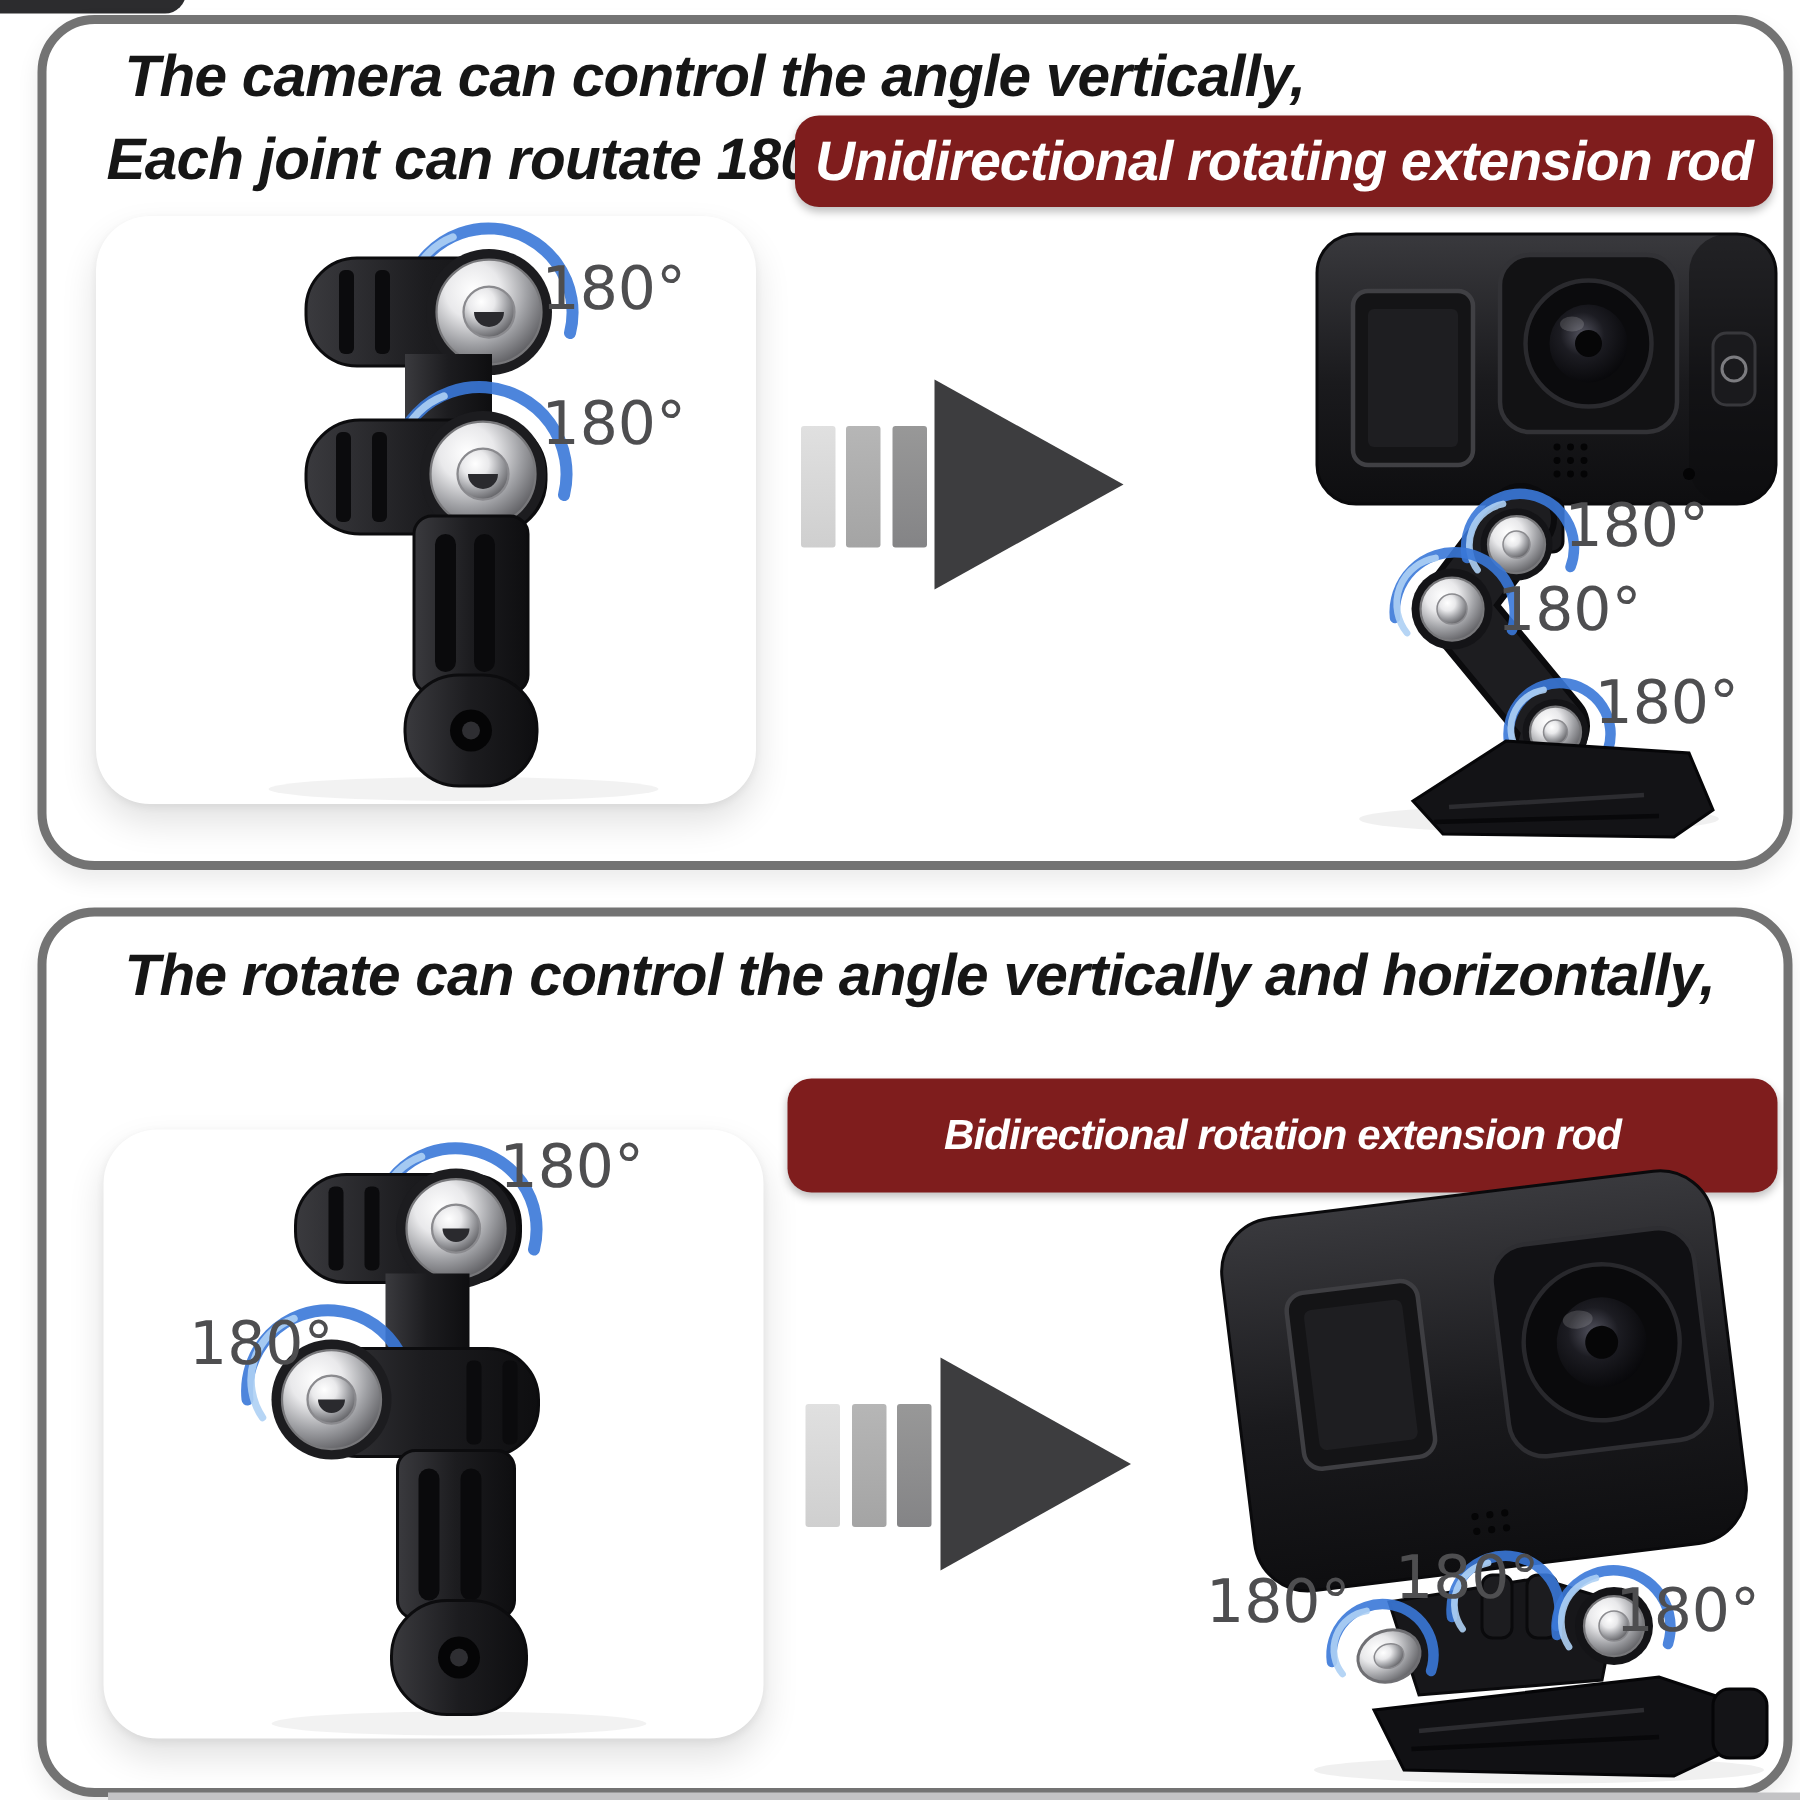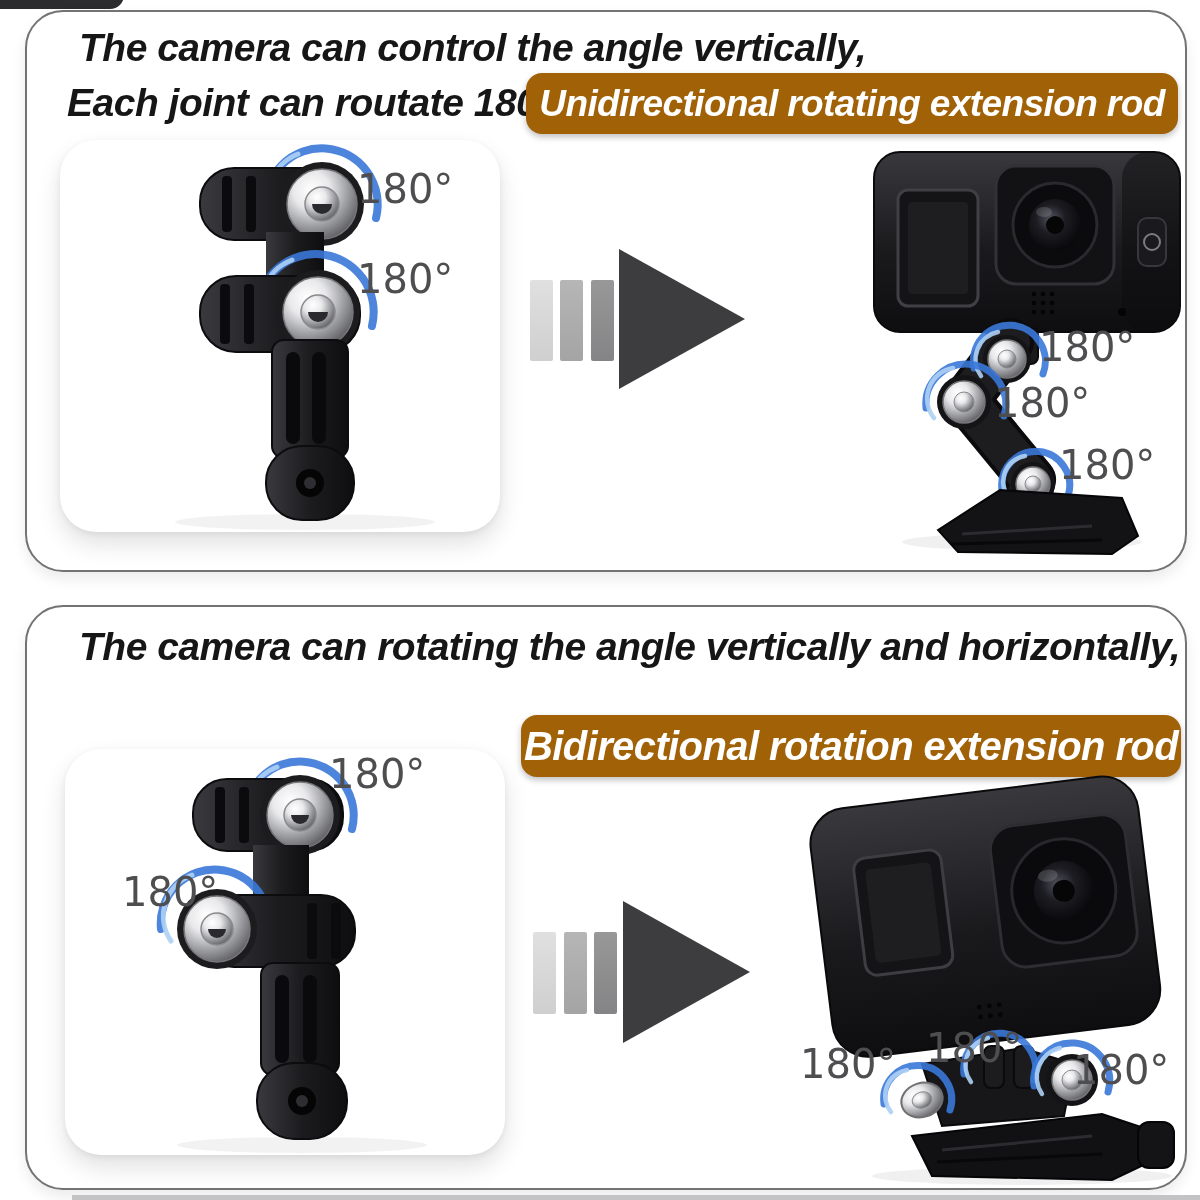--- a/index.html
+++ b/index.html
@@ -1,28 +1,28 @@
 <!DOCTYPE html>
 <html><head>
 <meta charset="utf-8">
 <style>
   html,body{margin:0;padding:0;background:#ffffff;}
   .page{position:relative;width:1200px;height:1200px;background:#ffffff;overflow:hidden;
         font-family:"Liberation Sans", sans-serif;}
   .corner-artifact{position:absolute;left:-16px;top:-15px;width:140px;height:24px;
         background:#2c2c2e;border-bottom-right-radius:14px;}
   .bottom-strip{position:absolute;left:72px;top:1195px;width:1128px;height:5px;background:#c3c3c5;}
-  .card{position:absolute;background:#ffffff;border:2px solid #737373;border-radius:38px;
+  .card{position:absolute;background:#ffffff;border:6px solid #737373;border-radius:38px;
         box-shadow:0 7px 14px rgba(0,0,0,.08);}
   .card-top{left:25px;top:10px;width:1158px;height:558px;}
   .card-bottom{left:25px;top:605px;width:1158px;height:581px;}
   .heading{position:absolute;font-style:italic;font-weight:700;color:#161616;
         font-size:39px;line-height:55px;letter-spacing:-.5px;white-space:nowrap;}
   .heading .l1{text-indent:12px;}
-  .banner{position:absolute;background:#a16207;color:#ffffff;border-radius:16px;
+  .banner{position:absolute;background:#7f1d1d;color:#ffffff;border-radius:16px;
         display:flex;align-items:center;justify-content:center;
         font-style:italic;font-weight:700;letter-spacing:-.6px;white-space:nowrap;
         box-shadow:0 3px 6px rgba(0,0,0,.25);}
   .photo-card{position:absolute;background:#ffffff;border-radius:36px;
         box-shadow:0 12px 24px rgba(0,0,0,.12), 0 2px 6px rgba(0,0,0,.06);}
   .photo-card svg, .camera-wrap svg{position:absolute;left:0;top:0;}
   .camera-wrap{position:absolute;}
   .deg{position:absolute;color:#4e4e50;font-size:40px;line-height:31px;white-space:nowrap;
         font-family:"DejaVu Sans", sans-serif;}
   .arrow{position:absolute;}
@@ -182,24 +182,24 @@
       </svg>
     </div>
     <span class="deg" style="left:1012px;top:320px;">180°</span>
     <span class="deg" style="left:967px;top:376px;">180°</span>
     <span class="deg" style="left:1032px;top:438px;">180°</span>
   </section>
 
   <section class="card card-bottom">
 
     <div class="heading" style="left:40px;top:12px;">
-      <div class="l1">The camera can rotating the angle vertically and horizontally,</div>
-    </div>
-
-    <div class="banner" style="left:494px;top:108px;width:660px;height:62px;font-size:40px;">Bidirectional rotation extension rod</div>
+      <div class="l1">The rotate can control the angle vertically and horizontally,</div>
+    </div>
+
+    <div class="banner" style="left:494px;top:108px;width:660px;height:76px;font-size:28px;">Bidirectional rotation extension rod</div>
 
     <div class="photo-card" style="left:38px;top:142px;width:440px;height:406px;">
       <svg width="440" height="406" viewBox="0 0 440 406">
         <defs>
           <radialGradient id="silB" cx="35%" cy="30%" r="75%">
             <stop offset="0" stop-color="#ffffff"></stop>
               <stop offset="0.35" stop-color="#e9e9eb"></stop>
             <stop offset="0.68" stop-color="#a0a1a5"></stop>
               <stop offset="1" stop-color="#5f5f63"></stop>
           </radialGradient>

